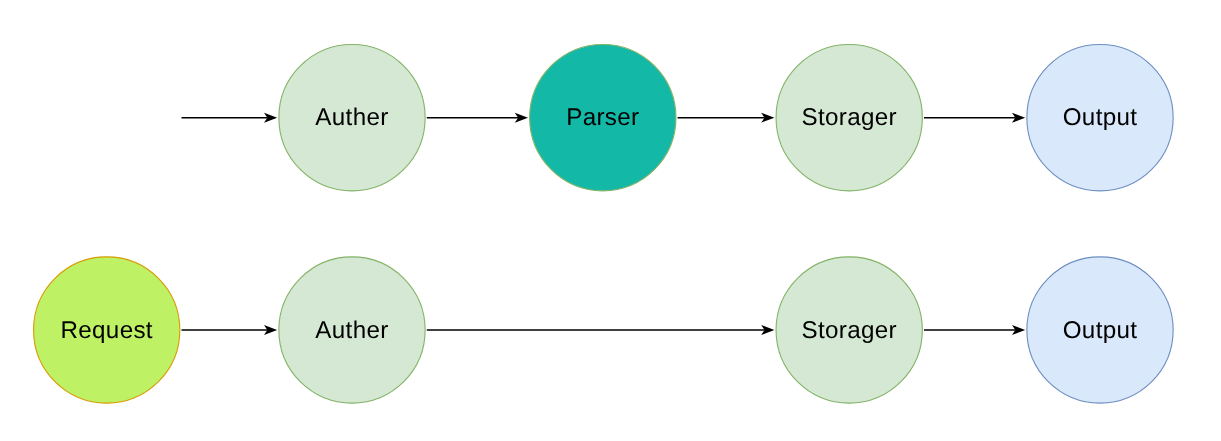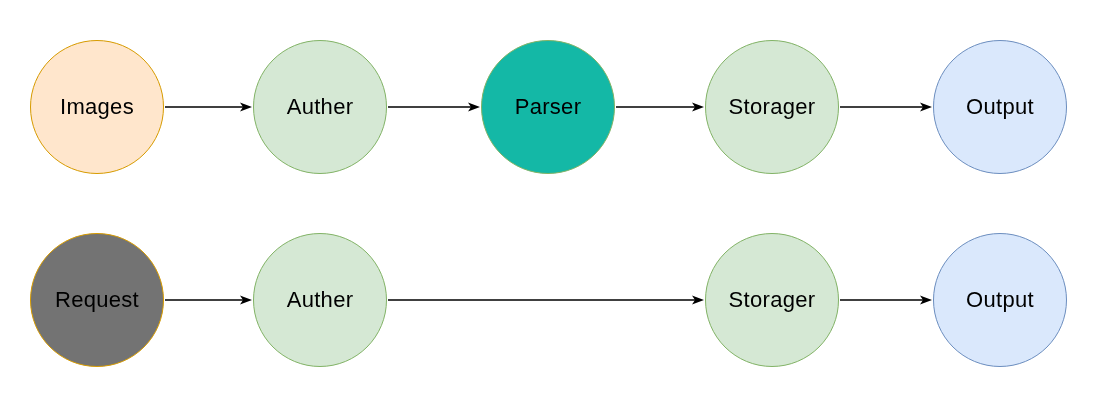--- a/index.html
+++ b/index.html
@@ -53,36 +53,33 @@
       <line x1="840" y1="107" x2="923" y2="107" stroke="#000000" stroke-width="1.4"></line>
       <polygon points="932,107 920,102.5 923,107 920,111.5" fill="#000000"></polygon>
       <line x1="165" y1="300" x2="243" y2="300" stroke="#000000" stroke-width="1.4"></line>
       <polygon points="252,300 240,295.5 243,300 240,304.5" fill="#000000"></polygon>
       <line x1="388" y1="300" x2="695" y2="300" stroke="#000000" stroke-width="1.4"></line>
       <polygon points="704,300 692,295.5 695,300 692,304.5" fill="#000000"></polygon>
       <line x1="840" y1="300" x2="923" y2="300" stroke="#000000" stroke-width="1.4"></line>
       <polygon points="932,300 920,295.5 923,300 920,304.5" fill="#000000"></polygon>
     </svg>
   <div id="nodes">
-      <div class="node" style="left: 30px; top: 40px; width: 134px; height: 134px; background: rgb(255, 230, 204); border-color: rgb(215, 155, 0);">
-        <span class="node-label" style="color: rgb(0, 0, 0);">Images</span>
-      </div>
       <div class="node" style="left: 253px; top: 40px; width: 134px; height: 134px; background: rgb(213, 232, 212); border-color: rgb(130, 179, 102);">
         <span class="node-label" style="color: rgb(0, 0, 0);">Auther</span>
       </div>
       <div class="node" style="left: 481px; top: 40px; width: 134px; height: 134px; background: #14b8a6; border-color: rgb(130, 179, 102);">
         <span class="node-label" style="color: rgb(0, 0, 0);">Parser</span>
       </div>
       <div class="node" style="left: 705px; top: 40px; width: 134px; height: 134px; background: rgb(213, 232, 212); border-color: rgb(130, 179, 102);">
         <span class="node-label" style="color: rgb(0, 0, 0);">Storager</span>
       </div>
       <div class="node" style="left: 933px; top: 40px; width: 134px; height: 134px; background: rgb(218, 232, 252); border-color: rgb(108, 142, 191);">
         <span class="node-label" style="color: rgb(0, 0, 0);">Output</span>
       </div>
-      <div class="node" style="left: 30px; top: 233px; width: 134px; height: 134px; background: #737373; border-color: rgb(215, 155, 0);">
+      <div class="node" style="left: 30px; top: 233px; width: 134px; height: 134px; background: #bef264; border-color: rgb(215, 155, 0);">
         <span class="node-label" style="color: rgb(0, 0, 0);">Request</span>
       </div>
       <div class="node" style="left: 253px; top: 233px; width: 134px; height: 134px; background: rgb(213, 232, 212); border-color: rgb(130, 179, 102);">
         <span class="node-label" style="color: rgb(0, 0, 0);">Auther</span>
       </div>
       <div class="node" style="left: 705px; top: 233px; width: 134px; height: 134px; background: rgb(213, 232, 212); border-color: rgb(130, 179, 102);">
         <span class="node-label" style="color: rgb(0, 0, 0);">Storager</span>
       </div>
       <div class="node" style="left: 933px; top: 233px; width: 134px; height: 134px; background: rgb(218, 232, 252); border-color: rgb(108, 142, 191);">
         <span class="node-label" style="color: rgb(0, 0, 0);">Output</span>

